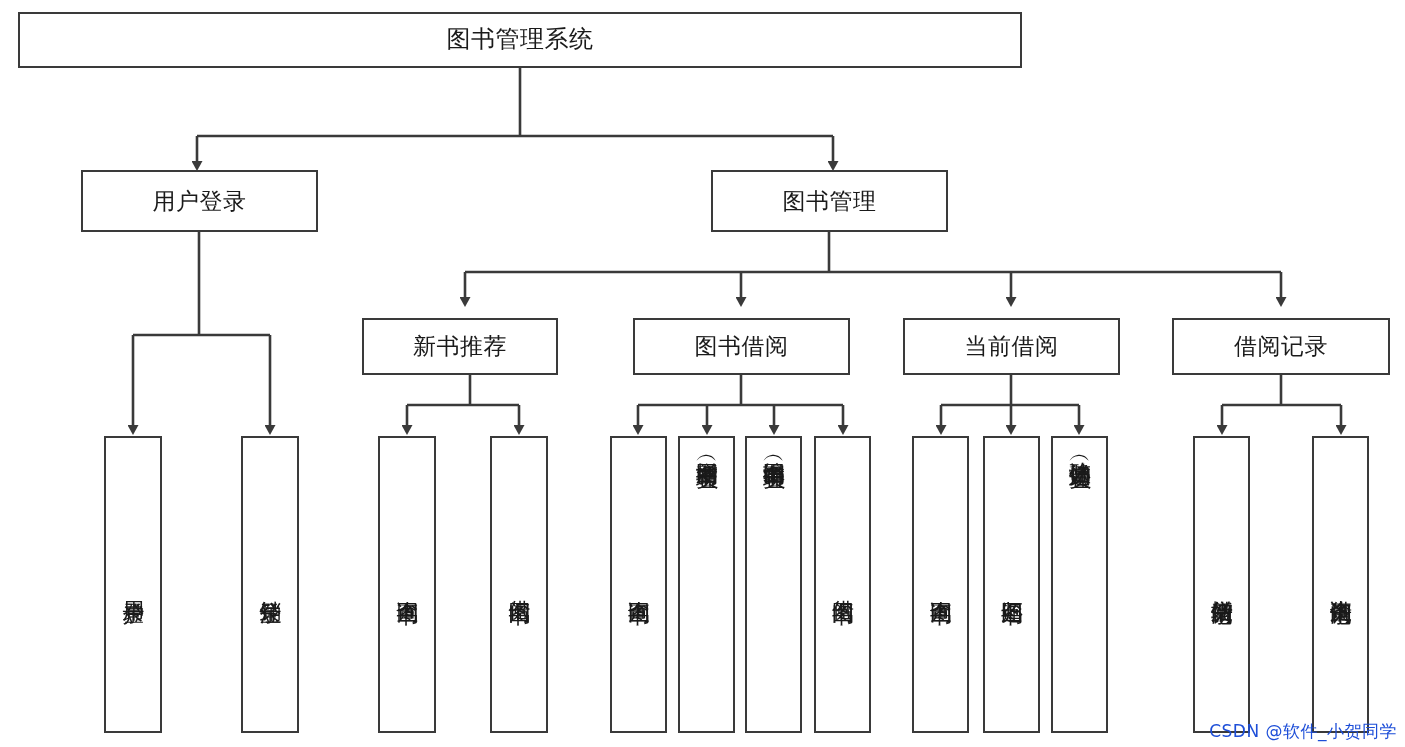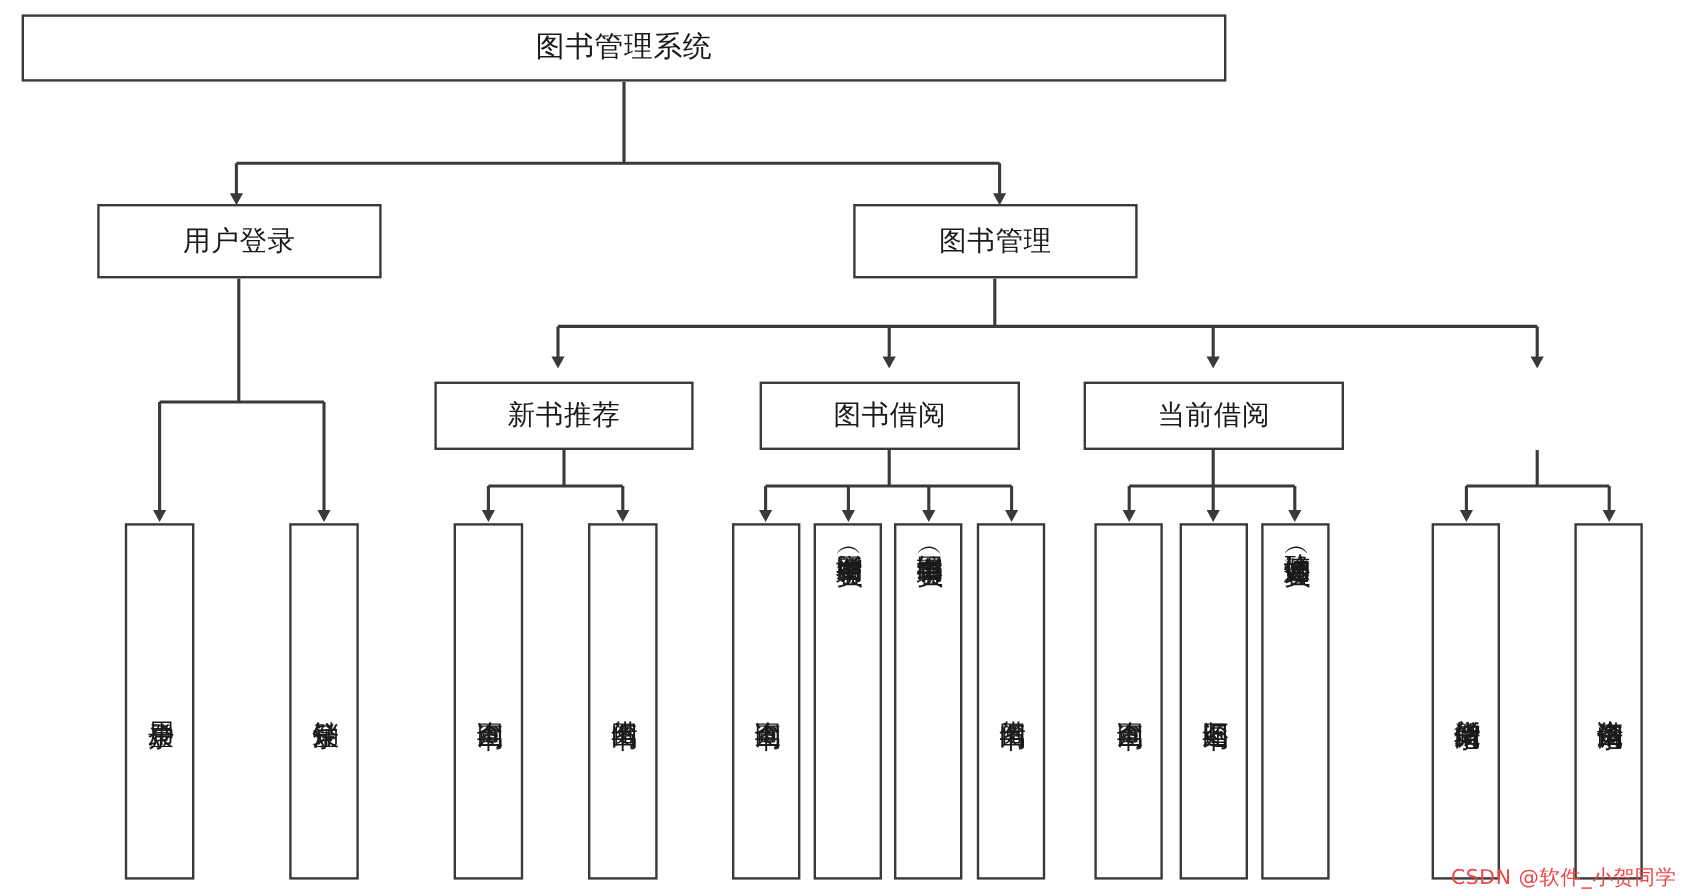--- a/index.html
+++ b/index.html
@@ -65,21 +65,21 @@
     max-height: 100%;
   }
   .node.v.top .lbl {
     align-self: flex-start;
   }
   #watermark {
     position: absolute;
     right: 8px;
     bottom: 4px;
     font-size: 17px;
-    color: #ef4444;
+    color: #1d4ed8;
     letter-spacing: 0.5px;
     z-index: 3;
     white-space: nowrap;
   }
 </style>
 </head>
 <body>
 
 <div id="canvas">
 
@@ -137,29 +137,32 @@
     <span class="lbl">图书管理系统</span>
   </div>
 
   <div class="node h" style="left:81px; top:170px; width:237px; height:62px;">
     <span class="lbl">用户登录</span>
   </div>
   <div class="node h" style="left:711px; top:170px; width:237px; height:62px;align-items:center;">
     <span class="lbl">图书管理</span>
   </div>
 
-  <div class="node h" style="left:362px; top:318px; width:216px; height:57px;">
+  <div class="node h" style="left:362px; top:318px; width:196px; height:57px;">
     <span class="lbl">新书推荐</span>
   </div>
   <div class="node h" style="left:903px; top:318px; width:217px; height:57px;">
     <span class="lbl">当前借阅</span>
   </div>
   <div class="node h" style="left:633px; top:318px; width:217px; height:57px;">
     <span class="lbl">图书借阅</span>
   </div>
+  <div class="node h" style="left:1172px; top:318px; width:218px; height:57px;">
+    <span class="lbl">借阅记录</span>
+  </div>
 
   <div class="node v" style="left:104px; top:436px; width:58px; height:297px;">
     <span class="lbl">用户登录</span>
   </div>
   <div class="node v" style="left:241px; top:436px; width:58px; height:297px;">
     <span class="lbl">注销登录</span>
   </div>
 
   <div class="node v" style="left:378px; top:436px; width:58px; height:297px;">
     <span class="lbl">查询图书</span>

